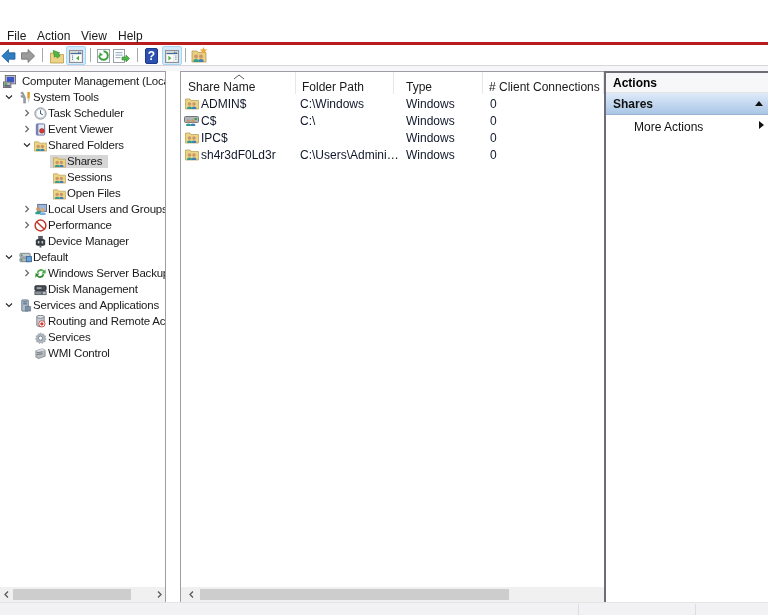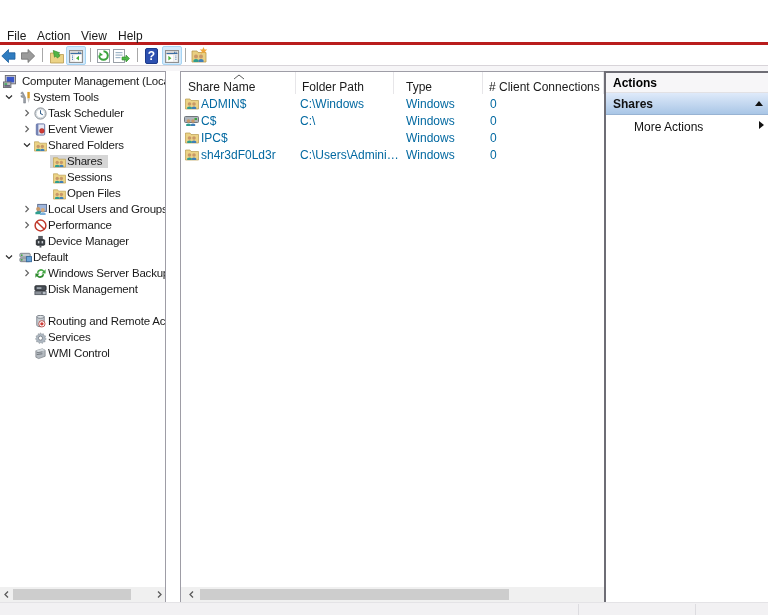--- a/index.html
+++ b/index.html
@@ -24,21 +24,21 @@
 #act  { position:absolute; left:604px; top:71px; width:164px; height:602px; background:#fff; border-left:2px solid #6e6d75; border-top:2px solid #6e6d75; overflow:hidden; }
 
 .trow { position:absolute; height:16px; font-size:11.5px; letter-spacing:-0.2px; color:#1a1a1a; white-space:nowrap; }
 .trow .lbl { position:absolute; top:2px; }
 .chev { position:absolute; top:3px; width:10px; height:10px; }
 .ticon { position:absolute; top:2px; width:13px; height:13px; }
 .sel { position:absolute; left:50px; top:2px; width:58px; height:13px; background:#d6d6d6; }
 
 .hcell { position:absolute; top:8px; font-size:12px; color:#1a1a1a; white-space:nowrap; }
 .hsep { position:absolute; top:0; width:1px; height:22px; background:#e7e6e9; }
-.lrow { position:absolute; font-size:12px; color:#0369a1; height:17px; white-space:nowrap; }
+.lrow { position:absolute; font-size:12px; color:#0f172a; height:17px; white-space:nowrap; }
 
 .hsb { position:absolute; left:0; bottom:0; height:15px; background:#f0f0f0; }
 .sbarrow { position:absolute; top:0; width:15px; height:15px; }
 .sbthumb { position:absolute; top:2px; height:11px; background:#cdcdcd; }
 
 #acthead { position:absolute; left:0; top:0; width:162px; height:20px; background:#f7f6f8; border-bottom:1px solid #e2e1e4; }
 #actblue { position:absolute; left:0; top:20px; width:162px; height:22px; background:linear-gradient(#dfeafa,#a9c6e6); border-bottom:1px solid #98b3d3; }
 
 #status { position:absolute; left:0; top:602px; width:768px; height:13px; background:#f2f1f3; border-top:1px solid #e4e3e6; }
 .ssep { position:absolute; top:1px; width:1px; height:12px; background:#dddce0; }
@@ -282,20 +282,32 @@
     </div>
     <div class="trow" style="top:209px;left:0;width:166px">
       <svg class="ticon" style="left:34px" width="14" height="14" viewBox="0 0 14 14">
         <rect x="1" y="3" width="12" height="5" rx="1" fill="#4a5058" stroke="#23272b"></rect>
         <rect x="3" y="4.5" width="5" height="2" fill="#9aa2aa"></rect>
         <rect x="1" y="9" width="7" height="3.5" fill="#8a9098" stroke="#5a6068"></rect>
         <rect x="9" y="9" width="4" height="3.5" fill="#b8bec6" stroke="#5a6068"></rect>
       </svg>
       <span class="lbl" style="left:48px">Disk Management</span>
     </div>
+    <div class="trow" style="top:225px;left:0;width:166px">
+      <svg class="chev" style="left:4px" width="10" height="10" viewBox="0 0 10 10">
+          <path d="M2 3.5 L5 6.5 L8 3.5" fill="none" stroke="#2b2b2b" stroke-width="1.2"></path>
+        </svg>
+      <svg class="ticon" style="left:19px" width="14" height="14" viewBox="0 0 14 14">
+        <rect x="3" y="1" width="7" height="12" rx="0.5" fill="#aebdca" stroke="#68798a"></rect>
+        <rect x="4.5" y="2.5" width="4" height="1.2" fill="#5a7086"></rect>
+        <rect x="4.5" y="4.6" width="4" height="1.2" fill="#5a7086"></rect>
+        <path d="M7 8 L12.5 8 L12.5 13 L7 13 Z" fill="#7d92a6" stroke="#55687a" stroke-width="0.6"></path>
+      </svg>
+      <span class="lbl" style="left:33px">Services and Applications</span>
+    </div>
     <div class="trow" style="top:241px;left:0;width:166px">
       <svg class="ticon" style="left:34px" width="14" height="14" viewBox="0 0 14 14">
         <path d="M3 2 A4 1.6 0 0 1 11 2 L11 11 A4 1.6 0 0 1 3 11 Z" fill="#c8cdd2" stroke="#7c838a"></path>
         <ellipse cx="7" cy="2" rx="4" ry="1.6" fill="#e2e6ea" stroke="#7c838a"></ellipse>
         <circle cx="8.5" cy="9.5" r="3.4" fill="#fff" stroke="#b02c24" stroke-width="0.8"></circle>
         <circle cx="8.5" cy="9.5" r="1.8" fill="#d23b36"></circle>
       </svg>
       <span class="lbl" style="left:48px">Routing and Remote Ac</span>
     </div>
     <div class="trow" style="top:257px;left:0;width:166px">

